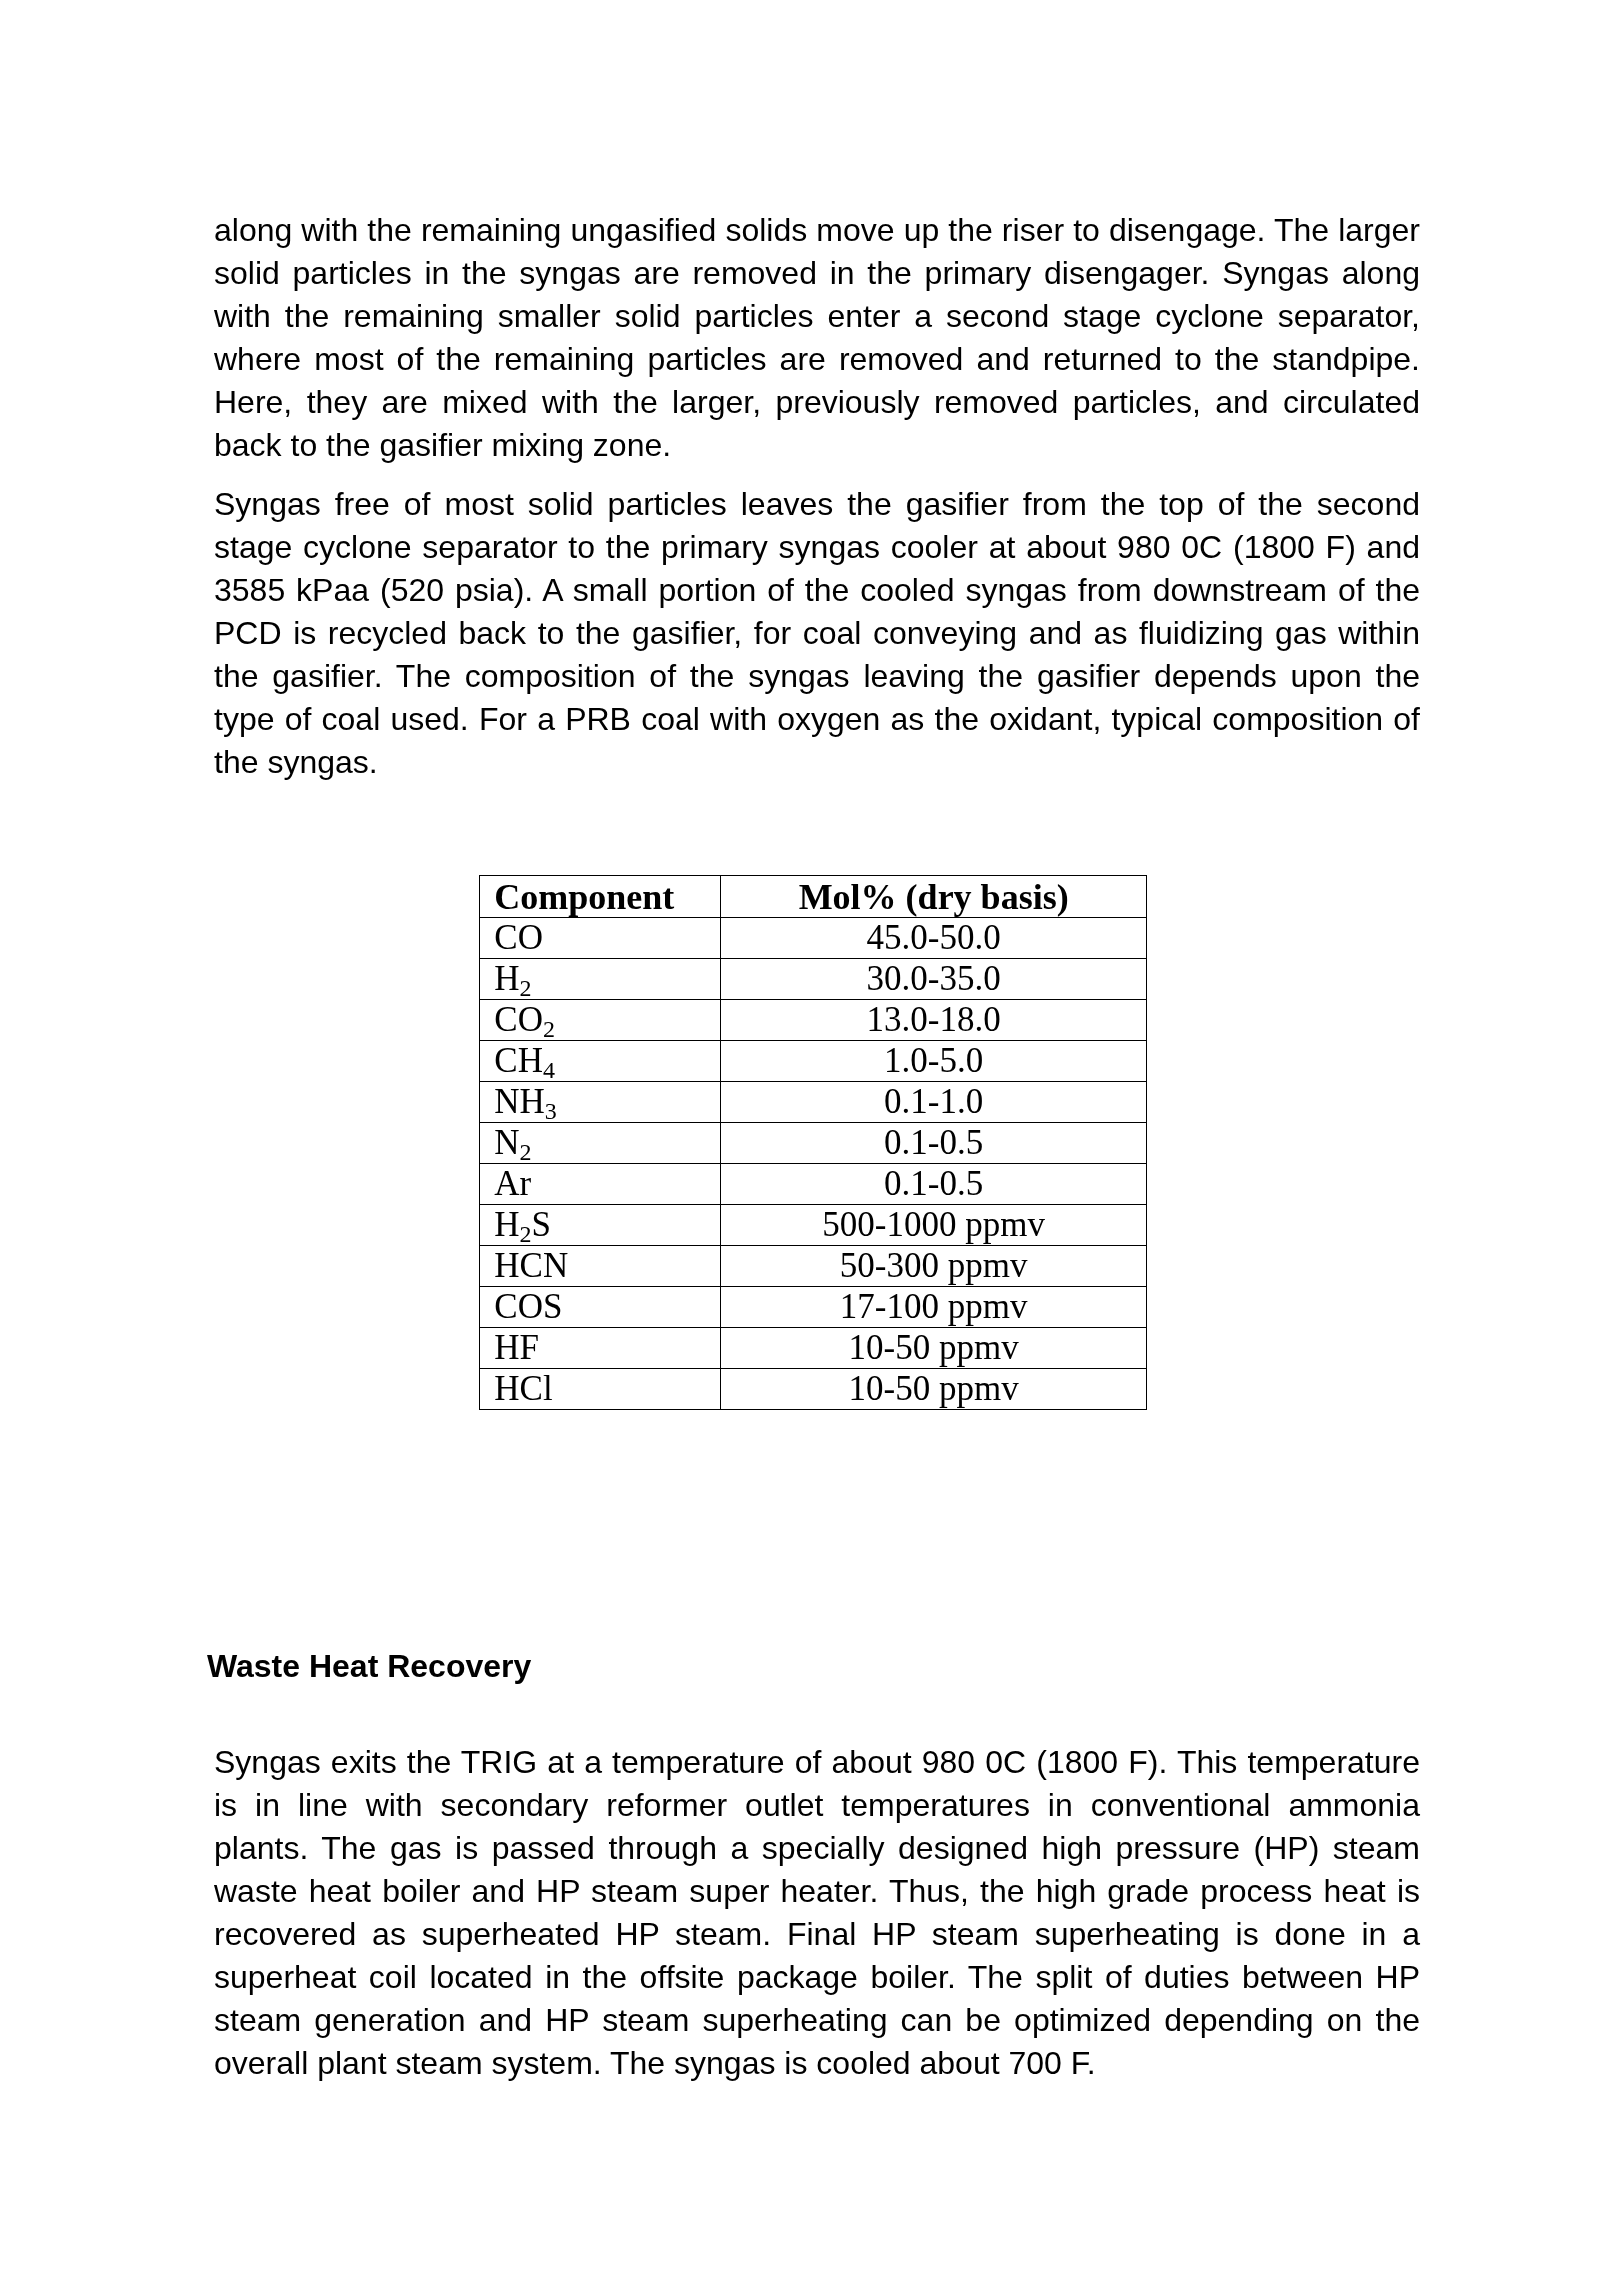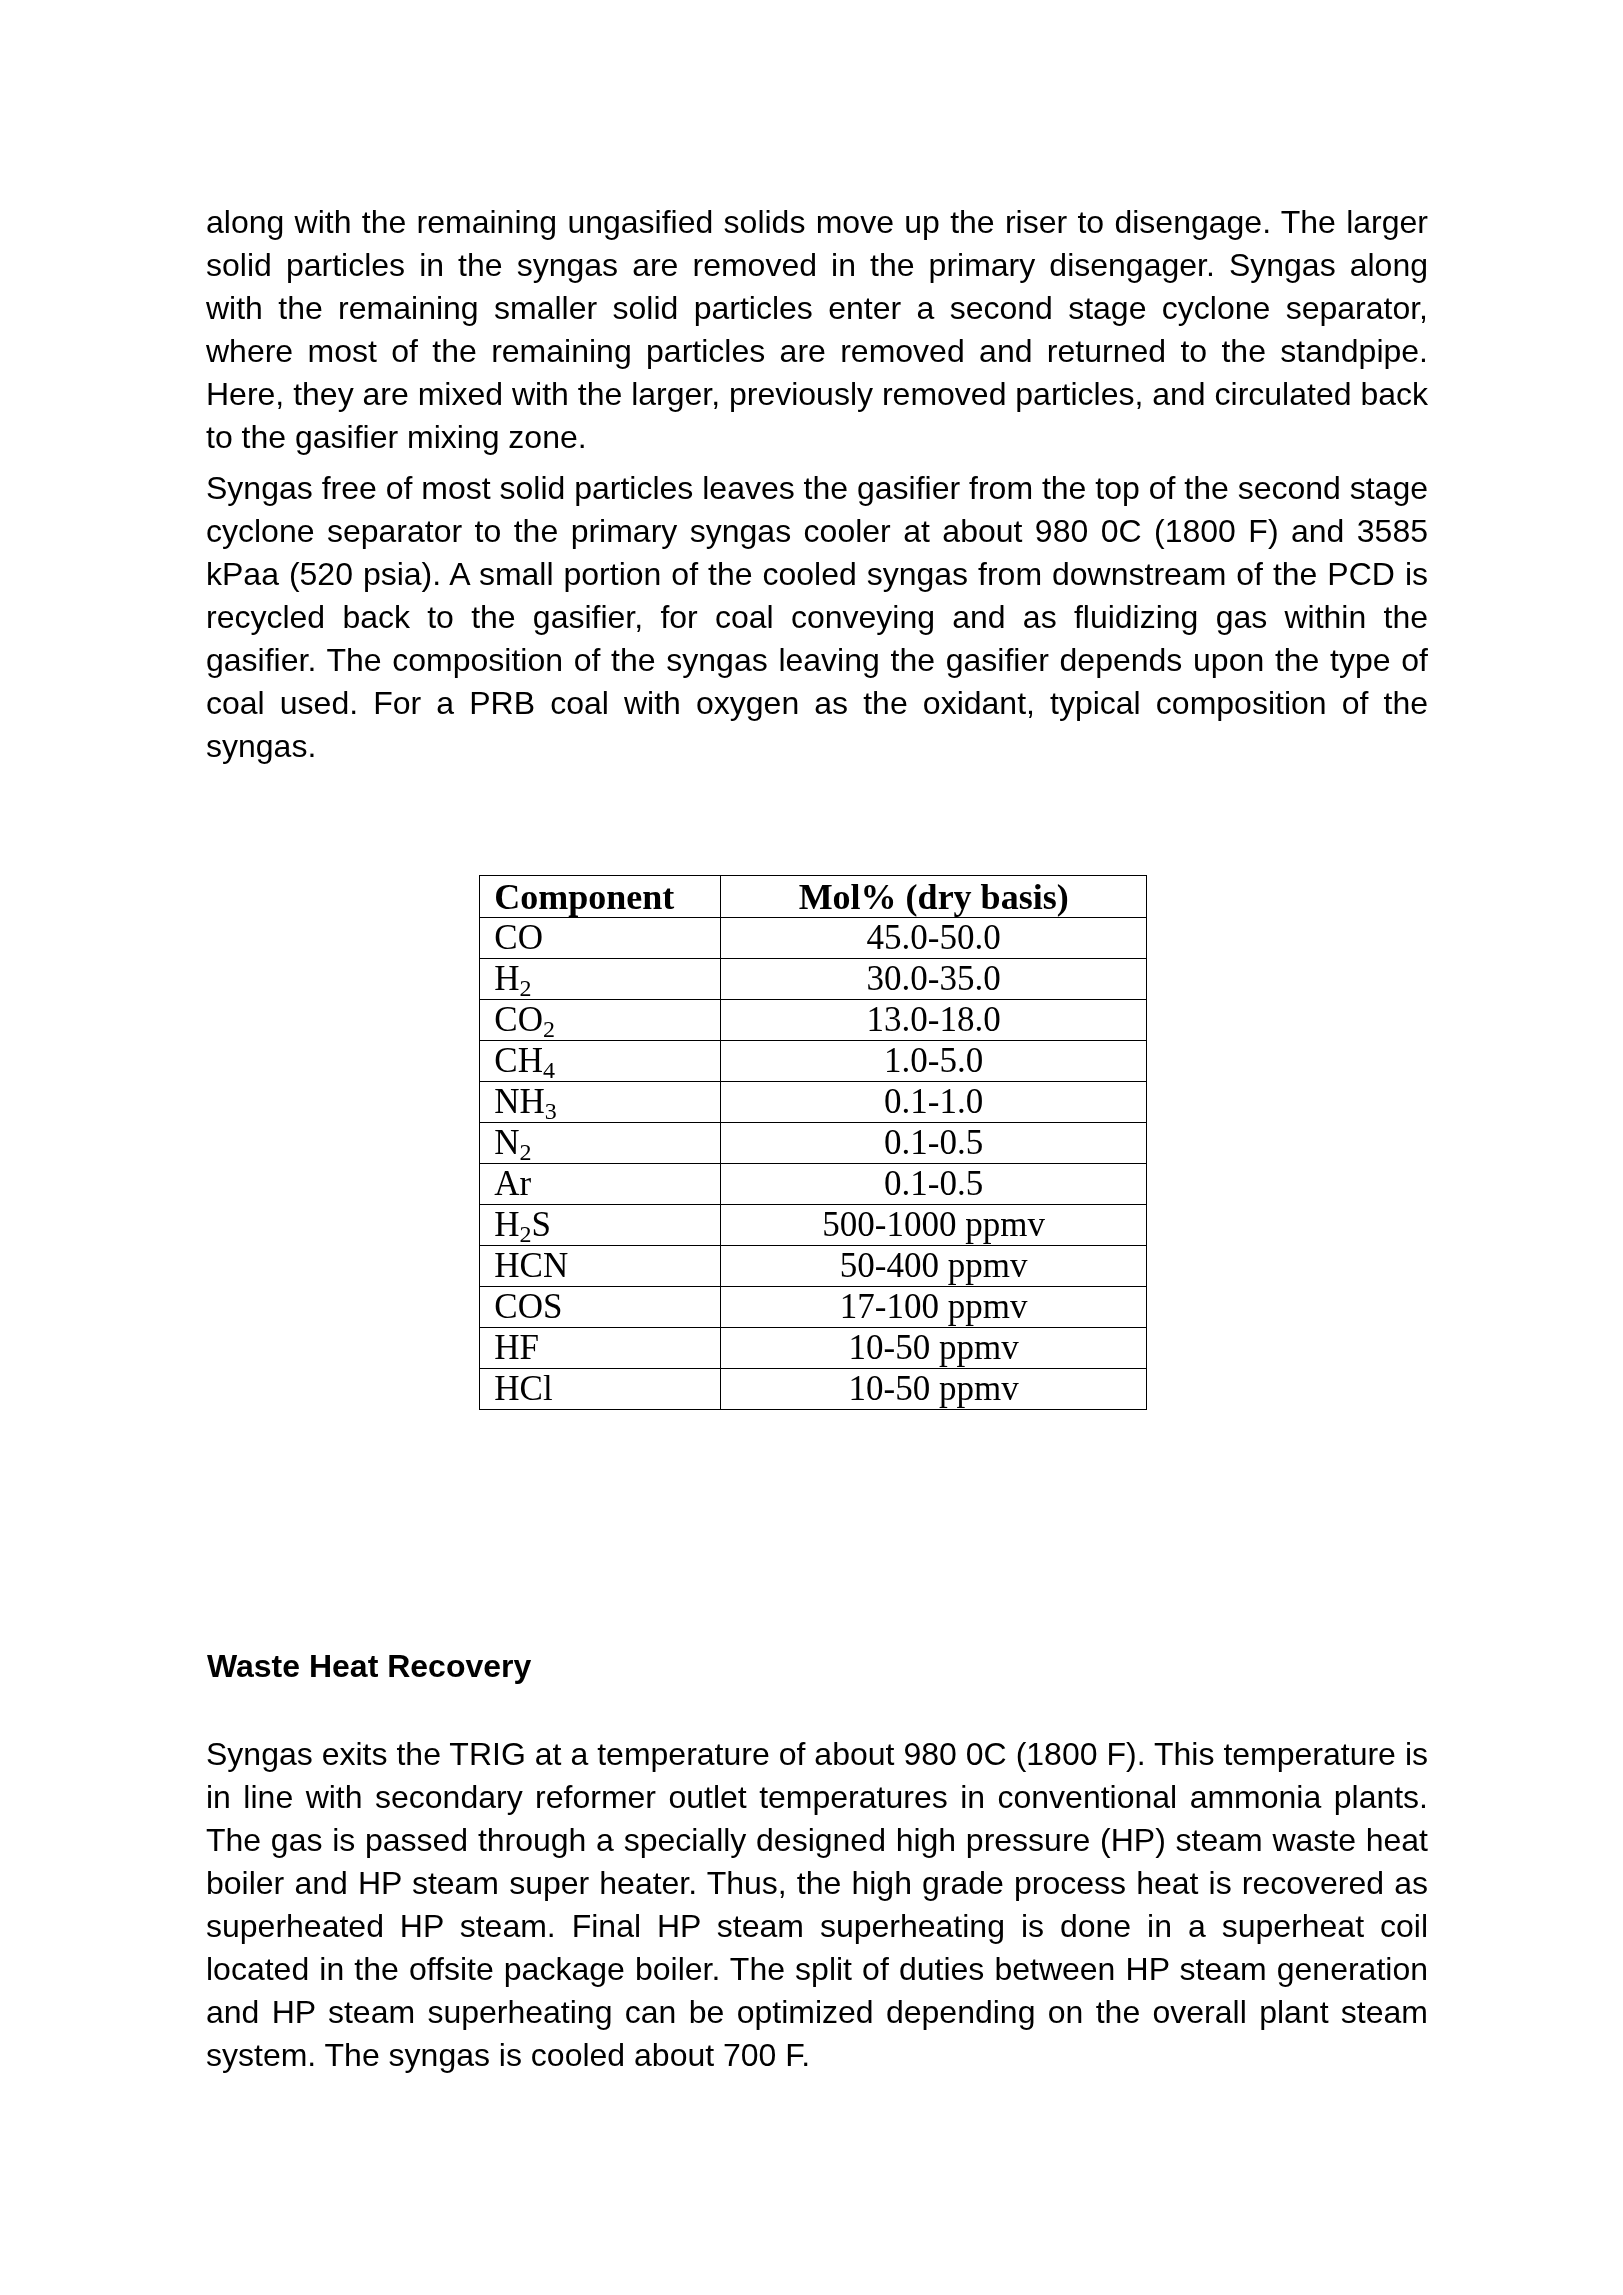--- a/index.html
+++ b/index.html
@@ -18,21 +18,21 @@
     .page {
       position: absolute;
       left: 198px;
       top: 193px;
       width: 1238px;
     }
     .para {
       font-size: 32px;
       line-height: 43px;
       text-align: justify;
-      margin: 8px;
+      margin: 16px;
       letter-spacing: 0;
     }
     .table-wrap {
       position: absolute;
       left: 479px;
       top: 875px;
       width: 590px;
     }
     table.comp {
       border-collapse: collapse;
@@ -127,21 +127,21 @@
       <tr>
         <td class="col-component"><span>Ar</span><sub></sub><span></span></td>
         <td class="col-mol">0.1-0.5</td>
       </tr>
       <tr>
         <td class="col-component"><span>H</span><sub>2</sub><span>S</span></td>
         <td class="col-mol">500-1000 ppmv</td>
       </tr>
       <tr>
         <td class="col-component"><span>HCN</span><sub></sub><span></span></td>
-        <td class="col-mol">50-400 ppmv</td>
+        <td class="col-mol">50-300 ppmv</td>
       </tr>
       <tr>
         <td class="col-component"><span>COS</span><sub></sub><span></span></td>
         <td class="col-mol">17-100 ppmv</td>
       </tr>
       <tr>
         <td class="col-component"><span>HF</span><sub></sub><span></span></td>
         <td class="col-mol">10-50 ppmv</td>
       </tr>
       <tr>

